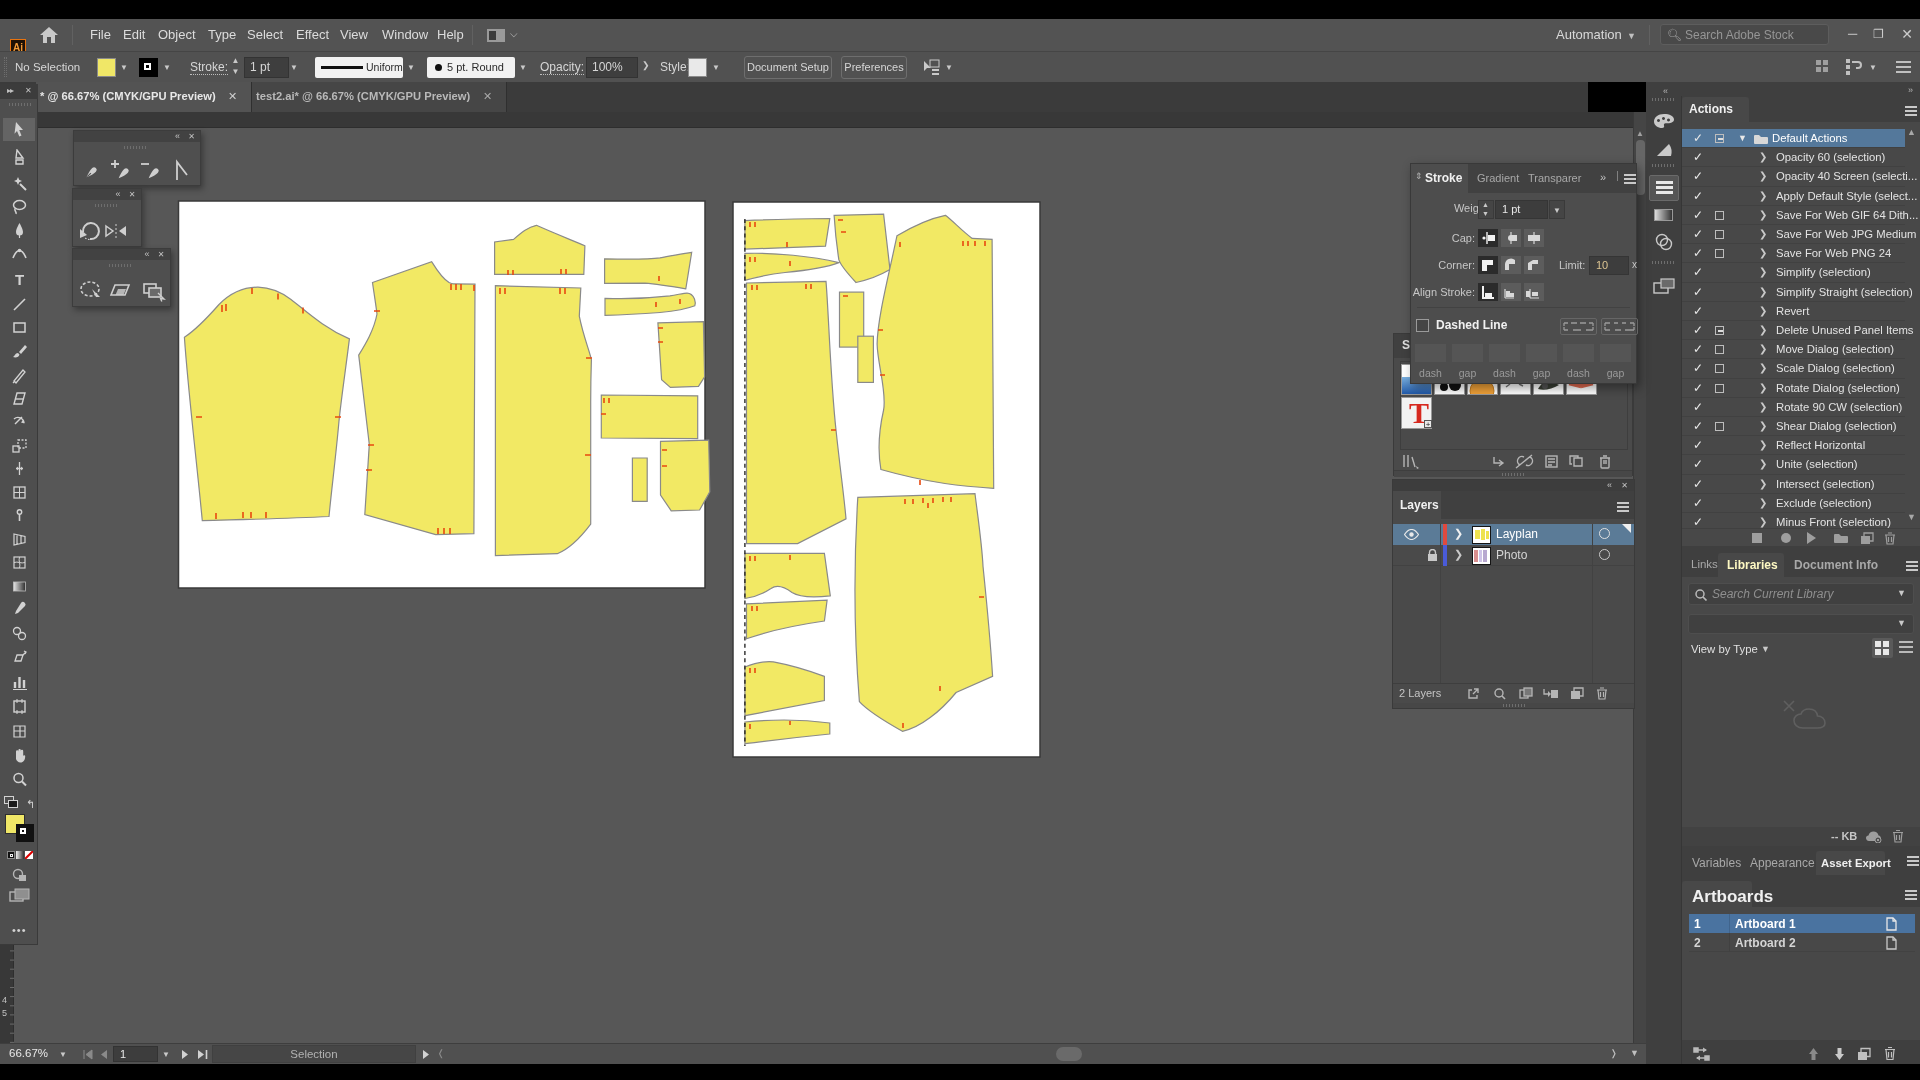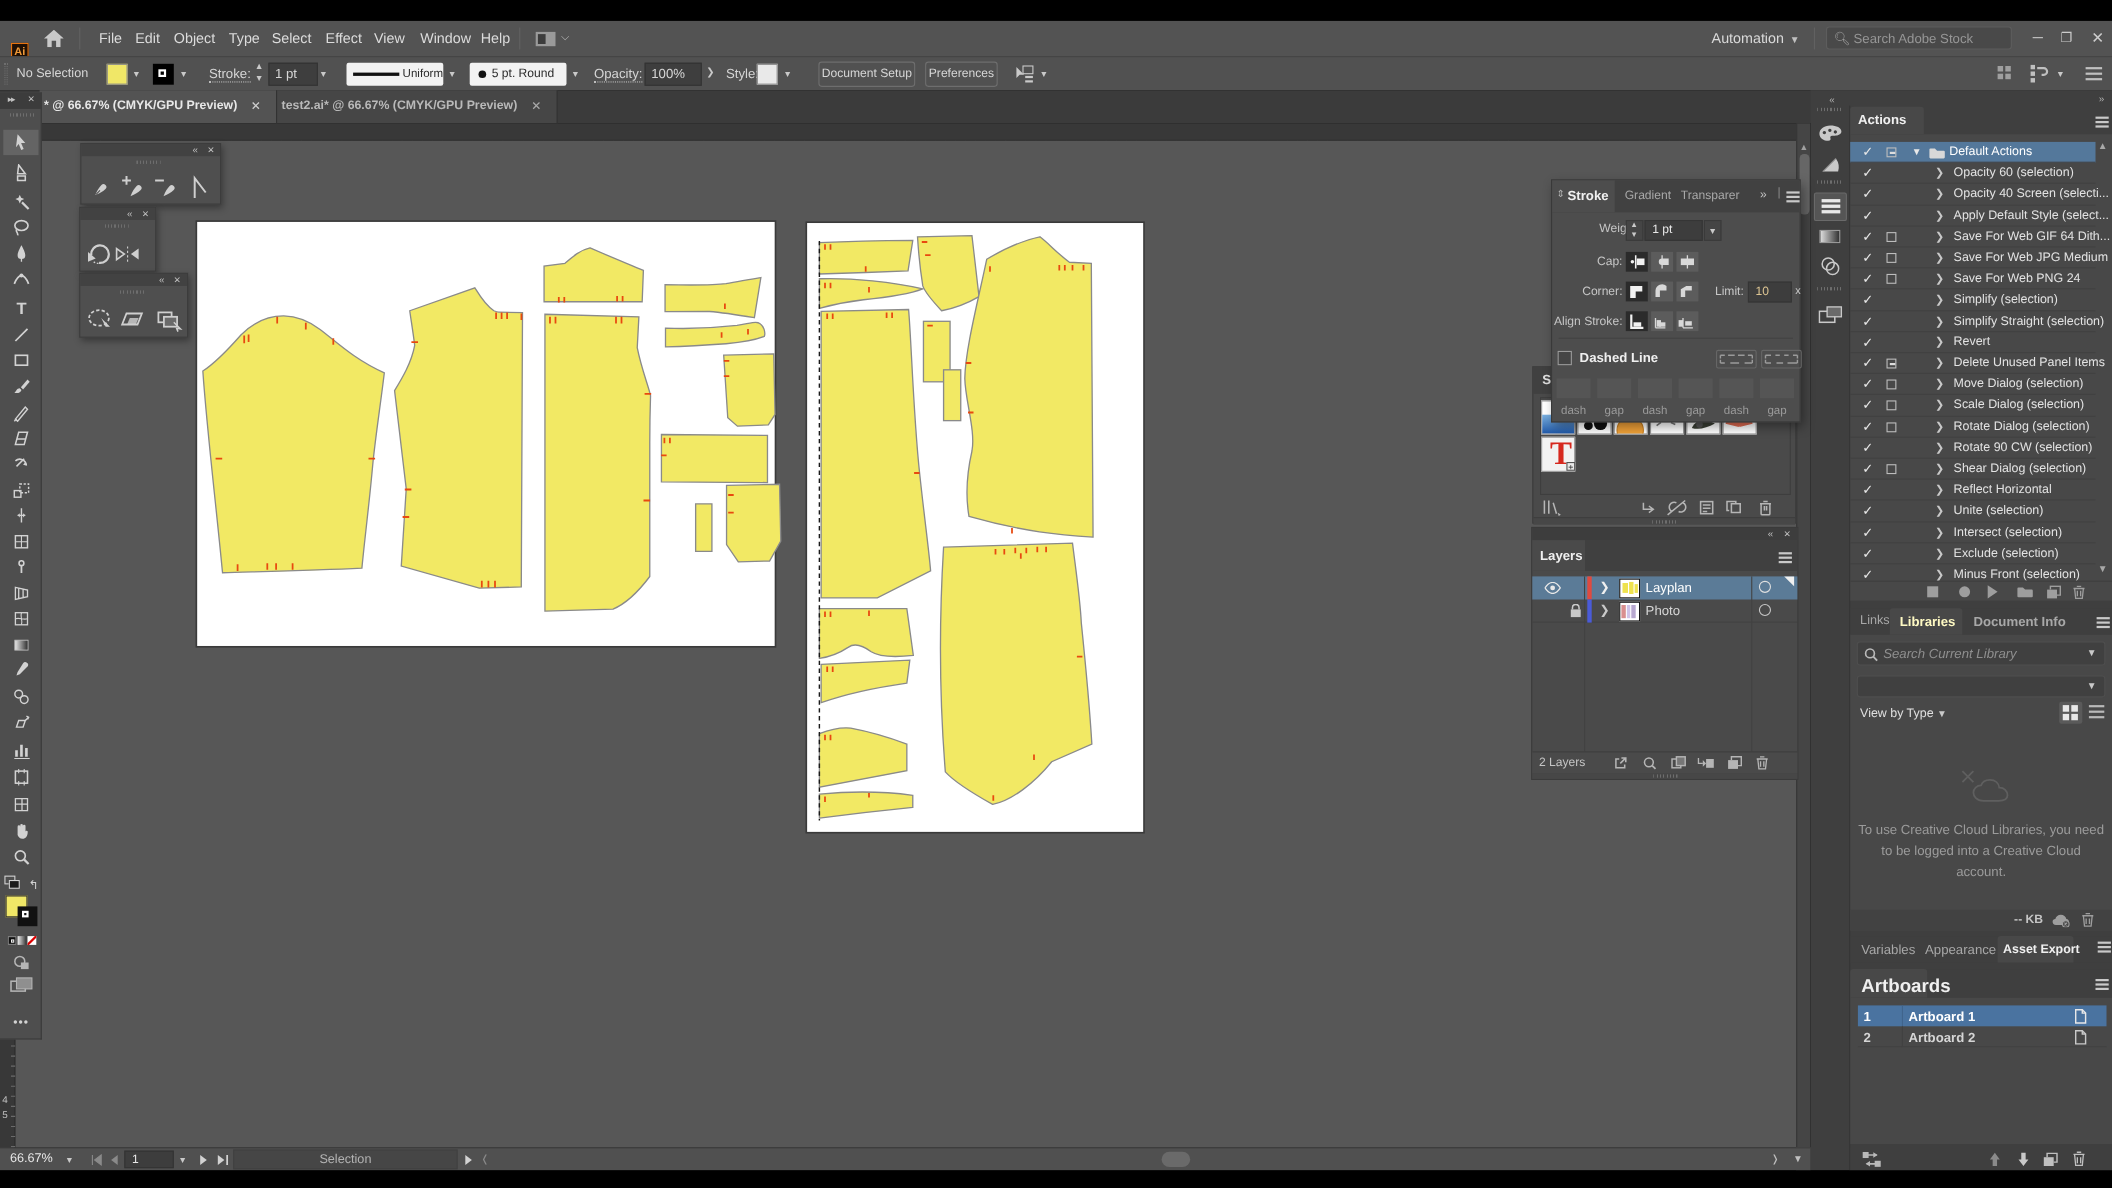--- a/index.html
+++ b/index.html
@@ -3,21 +3,21 @@
 <meta charset="utf-8">
 <style>
 * { margin:0; padding:0; box-sizing:border-box; }
 html,body { width:1920px; height:1080px; overflow:hidden; background:#000; font-family:"Liberation Sans", sans-serif; }
 .abs { position:absolute; }
 #app { position:relative; width:1920px; height:1080px; }
 
 #topblack { left:0; top:0; width:1920px; height:19px; background:#000; }
 #menubar { left:0; top:19px; width:1920px; height:32px; background:#535353; color:#dcdcdc; font-size:13px; }
 #ctrlbar { left:0; top:51px; width:1920px; height:31px; background:#515151; border-top:1px solid #454545; color:#d6d6d6; font-size:12px; }
-#tabbar  { left:0; top:82px; width:1920px; height:30px; background:#3b3b3b; }
+#tabbar  { left:0; top:82px; width:1588px; height:30px; background:#3b3b3b; }
 #hruler  { left:0; top:112px; width:1633px; height:16px; background:#383838; border-bottom:1px solid #2e2e2e; }
 #vruler  { left:0; top:128px; width:14px; height:915px; background:#383838; border-right:1px solid #2e2e2e; z-index:1; }
 #canvas  { left:0; top:128px; width:1633px; height:915px; background:#575757; z-index:0; }
 #statusbar { left:0; top:1043px; width:1646px; height:21px; background:#505050; border-top:1px solid #3e3e3e; }
 #botblack { left:0; top:1064px; width:1920px; height:16px; background:#000; }
 #vscroll { left:1633px; top:112px; width:13px; height:952px; background:#454545; border-left:1px solid #3a3a3a; }
 
 #dock { left:1646px; top:82px; width:274px; height:982px; background:#3f3f3f; }
 .menu-item { position:absolute; top:0; height:32px; line-height:32px; }
 .fpanel { background:#4f4f4f; border:1px solid #3c3c3c; box-shadow:2px 3px 6px rgba(0,0,0,0.35); z-index:4; }
@@ -895,21 +895,20 @@
             </g>
           </svg>
 </div>
 <div class="abs" style="left:217px;top:64px;width:14px;height:2px;background:#b9b9b9;box-shadow:0 5px #b9b9b9, 0 10px #b9b9b9;"></div>
 <svg class="abs" style="left:99px;top:121px;" width="46" height="38" viewBox="0 0 46 38">
           <g stroke="#5f5f5f" stroke-width="1.6" fill="none">
             <path d="M14 20 C8 20 5 16 5 12.5 C5 9 8 6 12 6 C13 3 16 1 20 1 C25 1 28 4 28.5 8 C33 8 36 11 36 15 C36 19 32 20 28 20 Z" transform="translate(8,10)"></path>
             <path d="M3 3 l10 10 M13 3 l-10 10"></path>
           </g>
         </svg>
-<div class="abs" style="left:0px;top:168px;width:238px;text-align:center;color:#9b9b9b;font-size:12px;line-height:19px;">To use Creative Cloud Libraries, you need<br>to be logged into a Creative Cloud<br>account.</div>
 <div class="abs" style="left:0;top:250px;width:238px;height:19px;background:#424242;">
 <span style="position:absolute;left:149px;top:3px;color:#c5c5c5;font-size:11px;font-weight:bold;">-- KB</span>
 <svg style="position:absolute;left:183px;top:3px;" width="17" height="13">
             <path d="M4 11 C2 11 1 9.5 1 8 C1 6.5 2 5.5 3.5 5.5 C4 3 6 1.5 8.5 1.5 C11 1.5 13 3 13.5 5.5 C15 5.5 16 7 16 8.5 C16 10 15 11 13 11 Z" fill="#9e9e9e"></path>
             <circle cx="13" cy="10" r="3" fill="#484848" stroke="#9e9e9e"></circle>
             <path d="M11.8 8.8 l2.4 2.4 M14.2 8.8 l-2.4 2.4" stroke="#9e9e9e" stroke-width="1"></path>
           </svg>
 <svg style="position:absolute;left:210px;top:2px;" width="12" height="14">
             <path d="M1 3.5 h10 M2 3.5 l1 9.5 h6 l1 -9.5 M4 1.5 h4 M4.5 6 v5 M7.5 6 v5" stroke="#9e9e9e" stroke-width="1.2" fill="none"></path>
           </svg>

